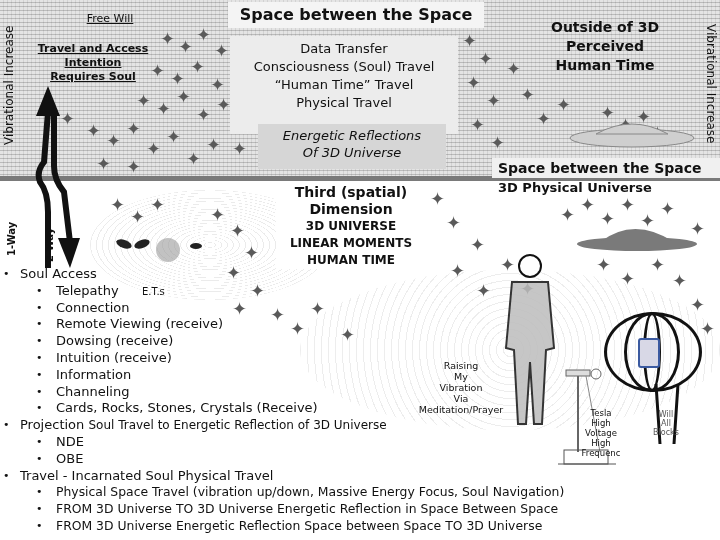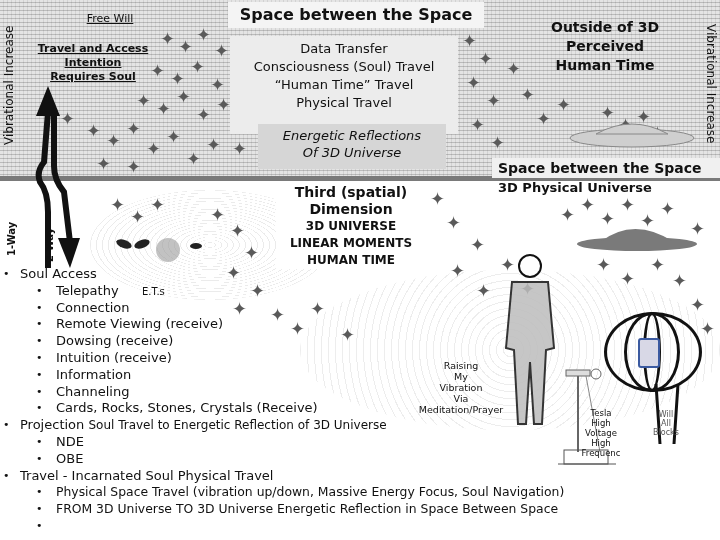--- a/index.html
+++ b/index.html
@@ -289,14 +289,14 @@
   <div class="li l2"><span class="bullet">•</span><span>Intuition (receive)</span></div>
   <div class="li l2"><span class="bullet">•</span><span>Information</span></div>
   <div class="li l2"><span class="bullet">•</span><span>Channeling</span></div>
   <div class="li l2"><span class="bullet">•</span><span>Cards, Rocks, Stones, Crystals (Receive)</span></div>
   <div class="li l1"><span class="bullet">•</span><span>Projection</span> <span class="proj-sub">Soul Travel to Energetic Reflection of 3D Universe</span></div>
   <div class="li l2"><span class="bullet">•</span><span>NDE</span></div>
   <div class="li l2"><span class="bullet">•</span><span>OBE</span></div>
   <div class="li l1"><span class="bullet">•</span><span>Travel - Incarnated Soul Physical Travel</span></div>
   <div class="li l2" style="font-size:12.4px"><span class="bullet">•</span><span>Physical Space Travel (vibration up/down, Massive Energy Focus, Soul Navigation)</span></div>
   <div class="li l2" style="font-size:12.4px"><span class="bullet">•</span><span>FROM 3D Universe TO 3D Universe Energetic Reflection in Space Between Space</span></div>
-  <div class="li l2" style="font-size:12.4px"><span class="bullet">•</span></div>
+  <div class="li l2" style="font-size:12.4px"><span class="bullet">•</span><span>FROM 3D Universe Energetic Reflection Space between Space TO 3D Universe</span></div>
 </div>
 
 </body></html>

